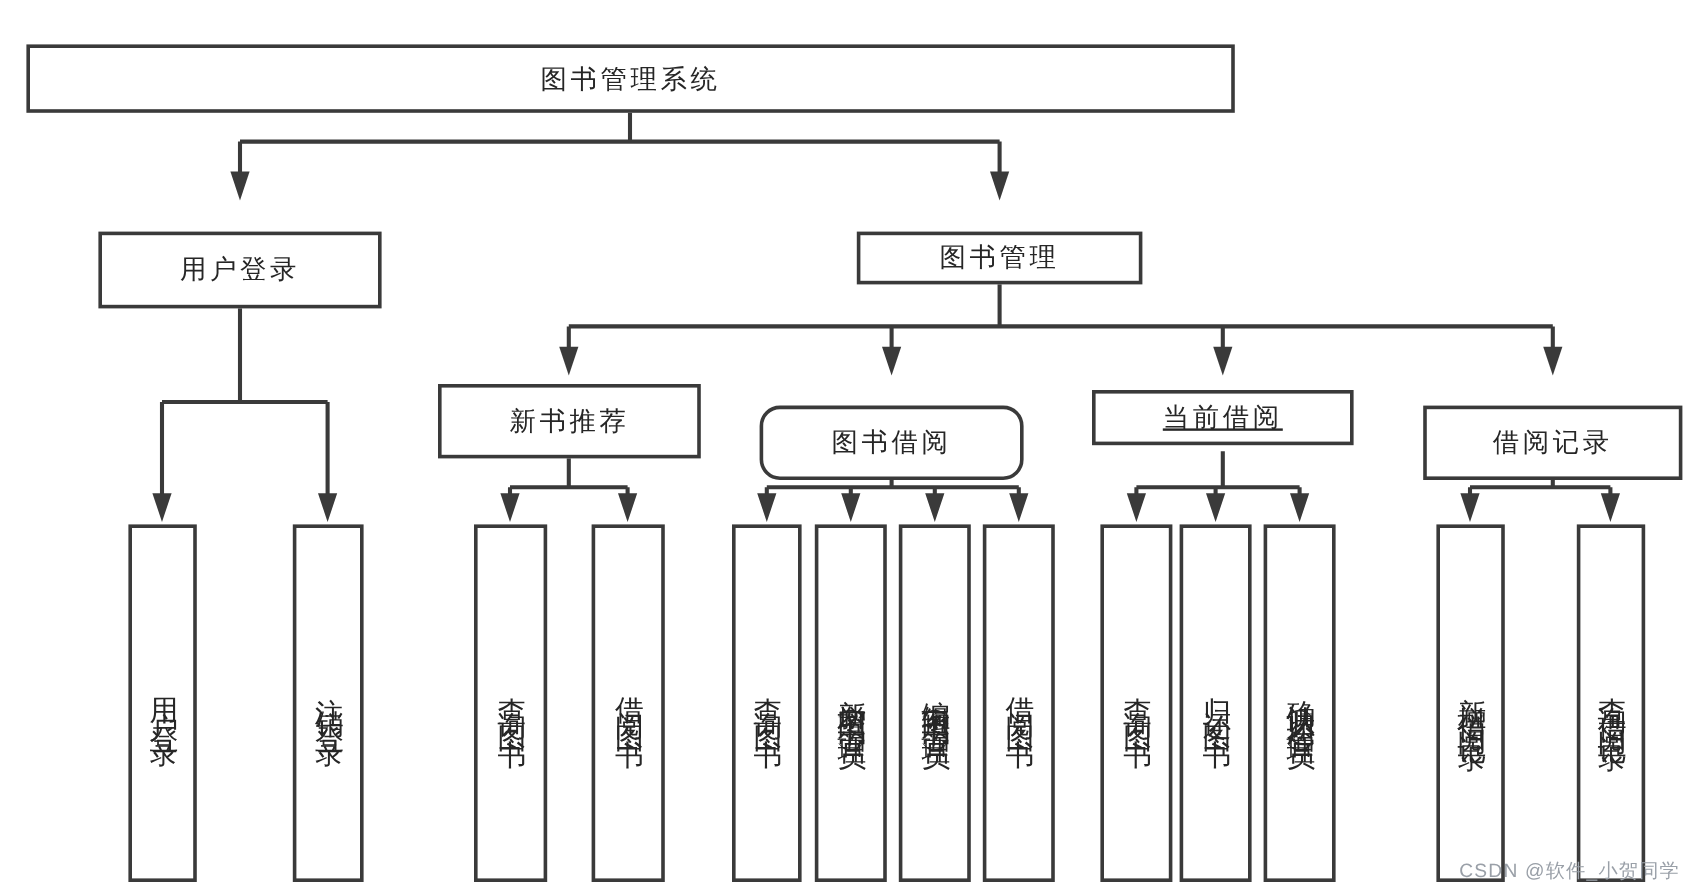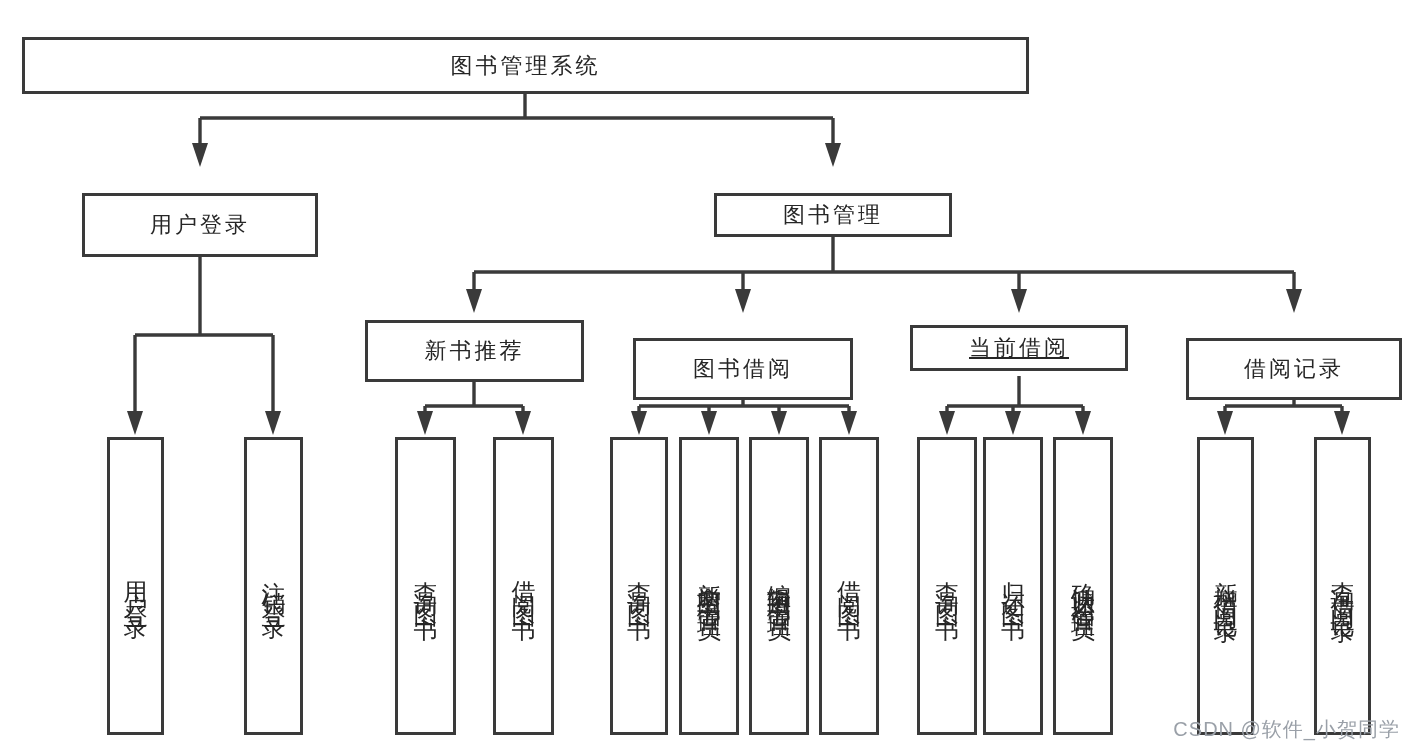--- a/index.html
+++ b/index.html
@@ -54,21 +54,21 @@
   }
   .ls4 .vtext { letter-spacing: 12px; }
   .ls6 .vtext { letter-spacing: 8px; }
   .ls9 .vtext { letter-spacing: 5px; }
 
   
   .root       { left: 22px;   top: 13px;  width: 1007px; height: 57px; }
   .n-login    { left: 82px;   top: 169px; width: 236px;  height: 64px; }
   .n-bookmgmt { left: 714px;  top: 169px; width: 238px;  height: 44px; }
   .n-recommend{ left: 365px;  top: 296px; width: 219px;  height: 62px; }
-  .n-borrow   { left: 633px;  top: 314px; width: 220px;  height: 62px; }
+  .n-borrow   { left: 633px;  top: 314px; width: 220px;  height: 62px; border-radius: 17px; }
   .n-current  { left: 910px;  top: 301px; width: 218px;  height: 46px; text-decoration: underline; }
   .n-records  { left: 1186px; top: 314px; width: 216px;  height: 62px; }
 
   .leaf { top: 437px; height: 298px; }
   .a1 { left: 107px;  width: 57px; }
   .a2 { left: 244px;  width: 59px; }
   .b1 { left: 395px;  width: 61px; }
   .b2 { left: 493px;  width: 61px; }
   .c1 { left: 610px;  width: 58px; }
   .c2 { left: 679px;  width: 60px; }
@@ -77,21 +77,21 @@
   .d1 { left: 917px;  width: 60px; }
   .d2 { left: 983px;  width: 60px; }
   .d3 { left: 1053px; width: 60px; }
   .e1 { left: 1197px; width: 57px; }
   .e2 { left: 1314px; width: 57px; }
 
   .watermark {
     position: absolute;
     right: 5px;
     top: 716px;
-    font-size: 20px;
+    font-size: 16px;
     color: var(--watermark);
     letter-spacing: 1px;
     z-index: 5;
     white-space: nowrap;
   }
 </style>
 </head>
 <body>
 
 <div class="canvas">

